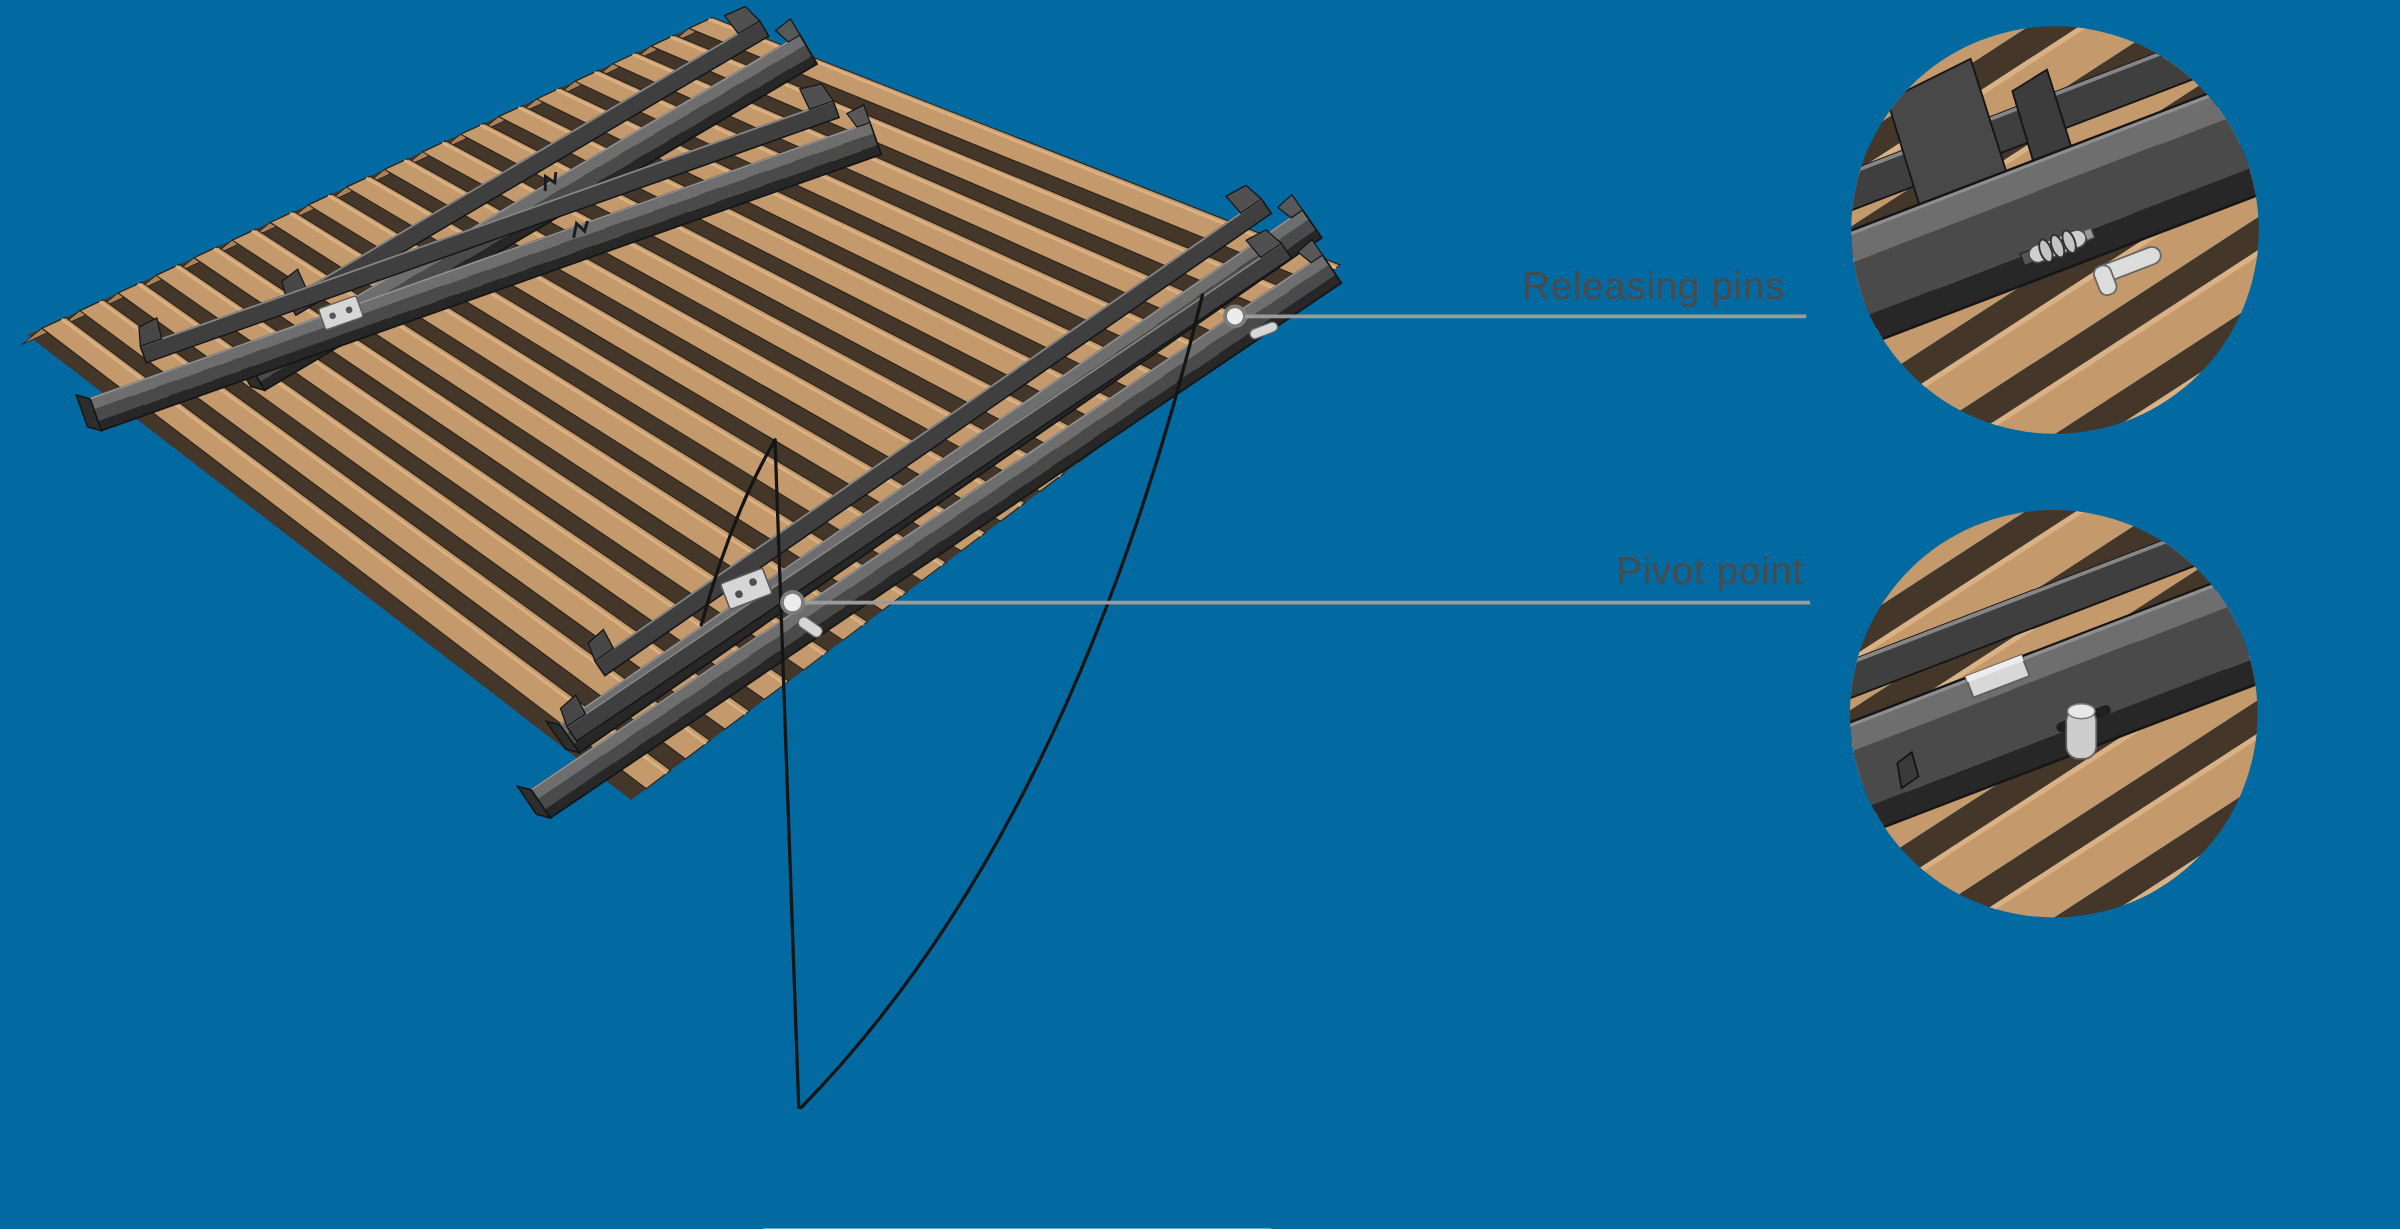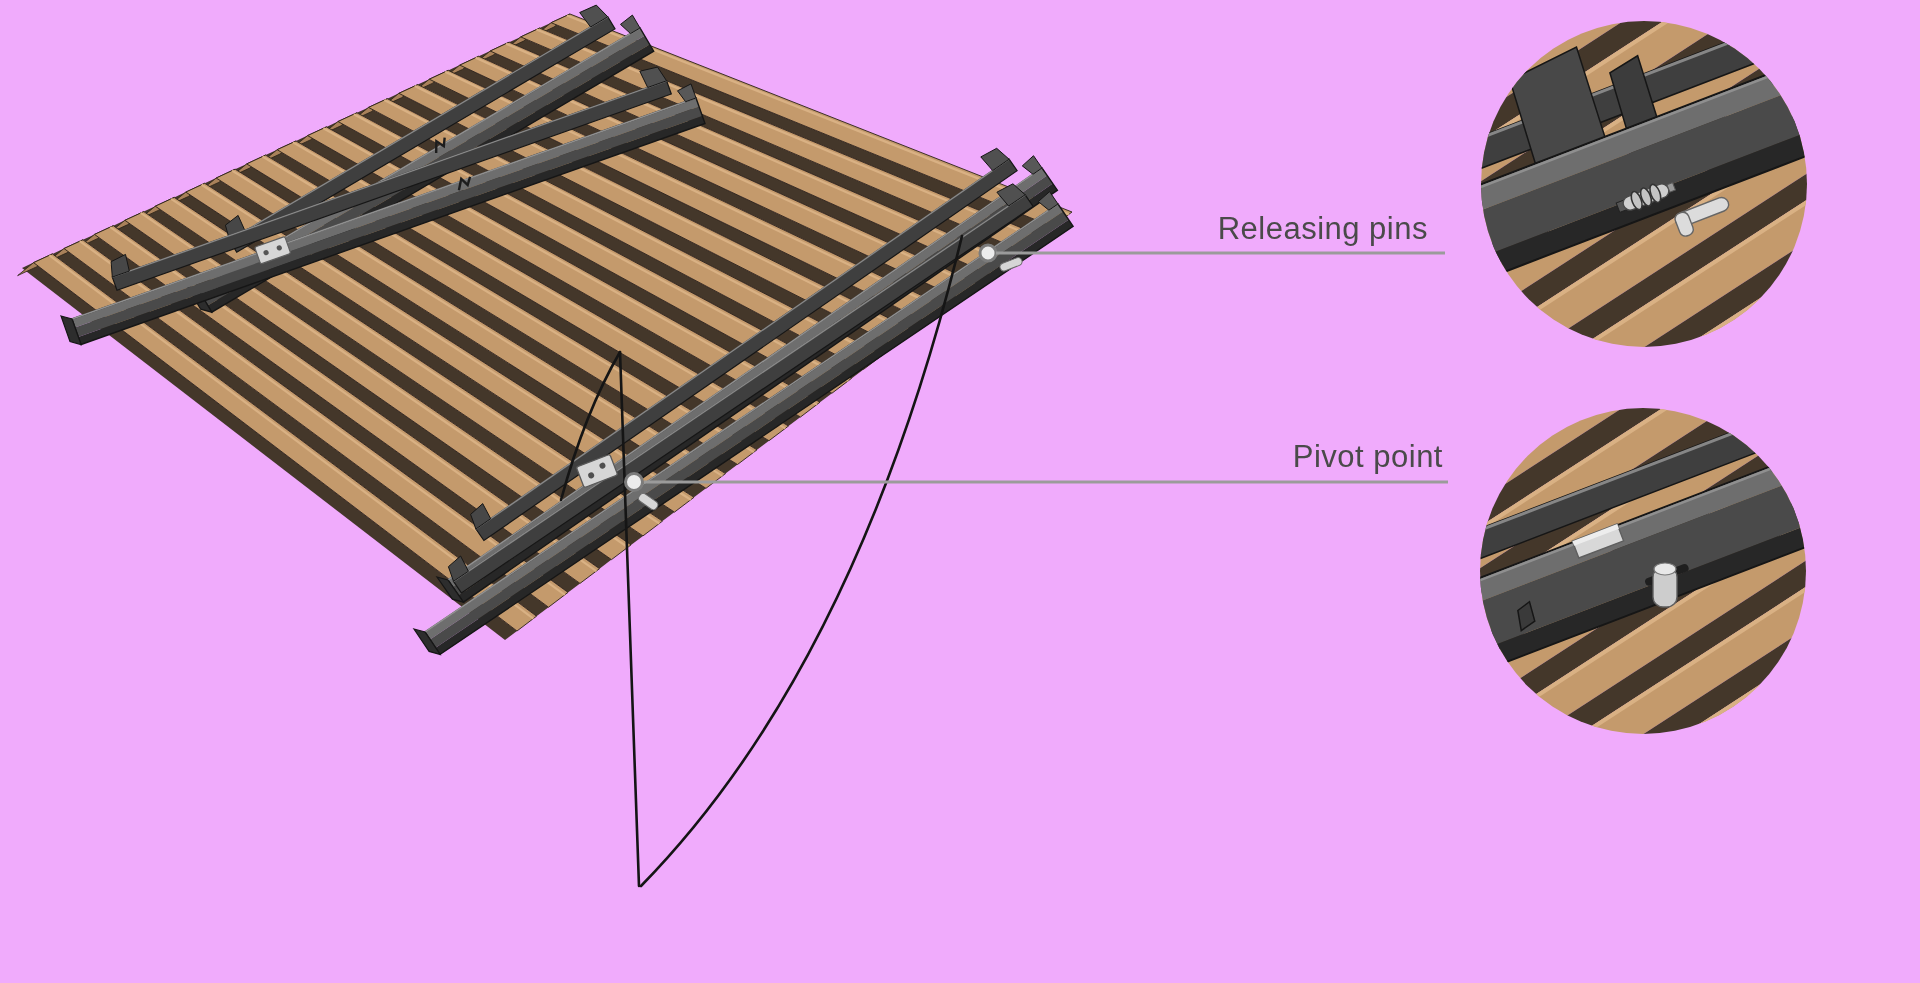--- a/index.html
+++ b/index.html
@@ -1,16 +1,16 @@
 <!DOCTYPE html>
 <html><head>
 <meta charset="utf-8">
 <style>
   html,body{margin:0;padding:0;background:#ffffff;}
-  .stage{position:relative;width:1920px;height:983px;background:#f0abfc;overflow:hidden;}
+  .stage{position:relative;width:1920px;height:983px;background:#0369a1;overflow:hidden;}
   svg{display:block;}
   .callout{font-family:"Liberation Sans",sans-serif;font-size:31px;font-weight:400;letter-spacing:0.5px;}
   .arc{fill:none;stroke-width:2.6;stroke-linecap:round;}
   .leader{stroke-width:3;}
 </style>
 </head>
 <body>
 
 <div class="stage">
 <svg width="1920" height="983" viewBox="0 0 1920 983">

